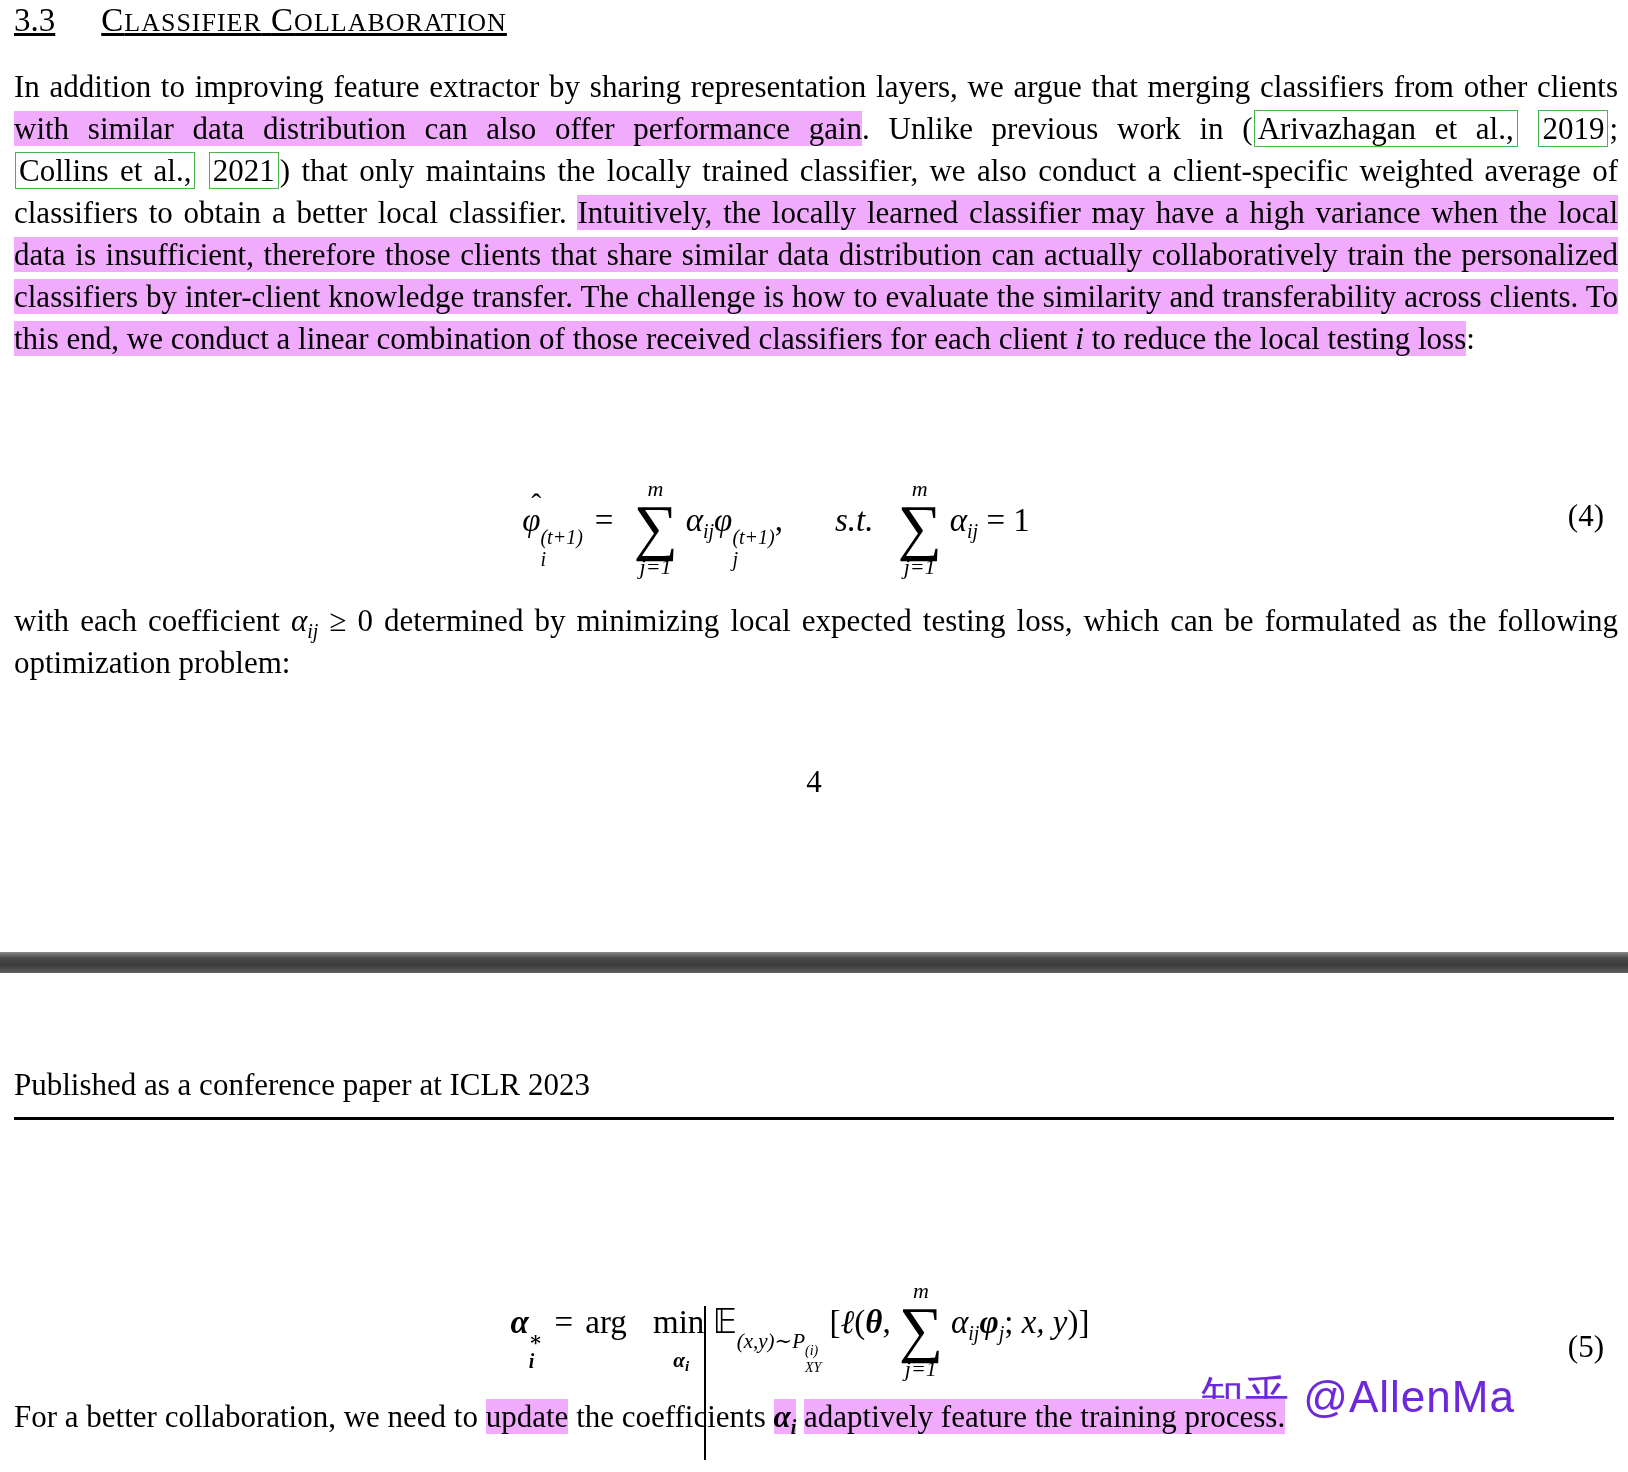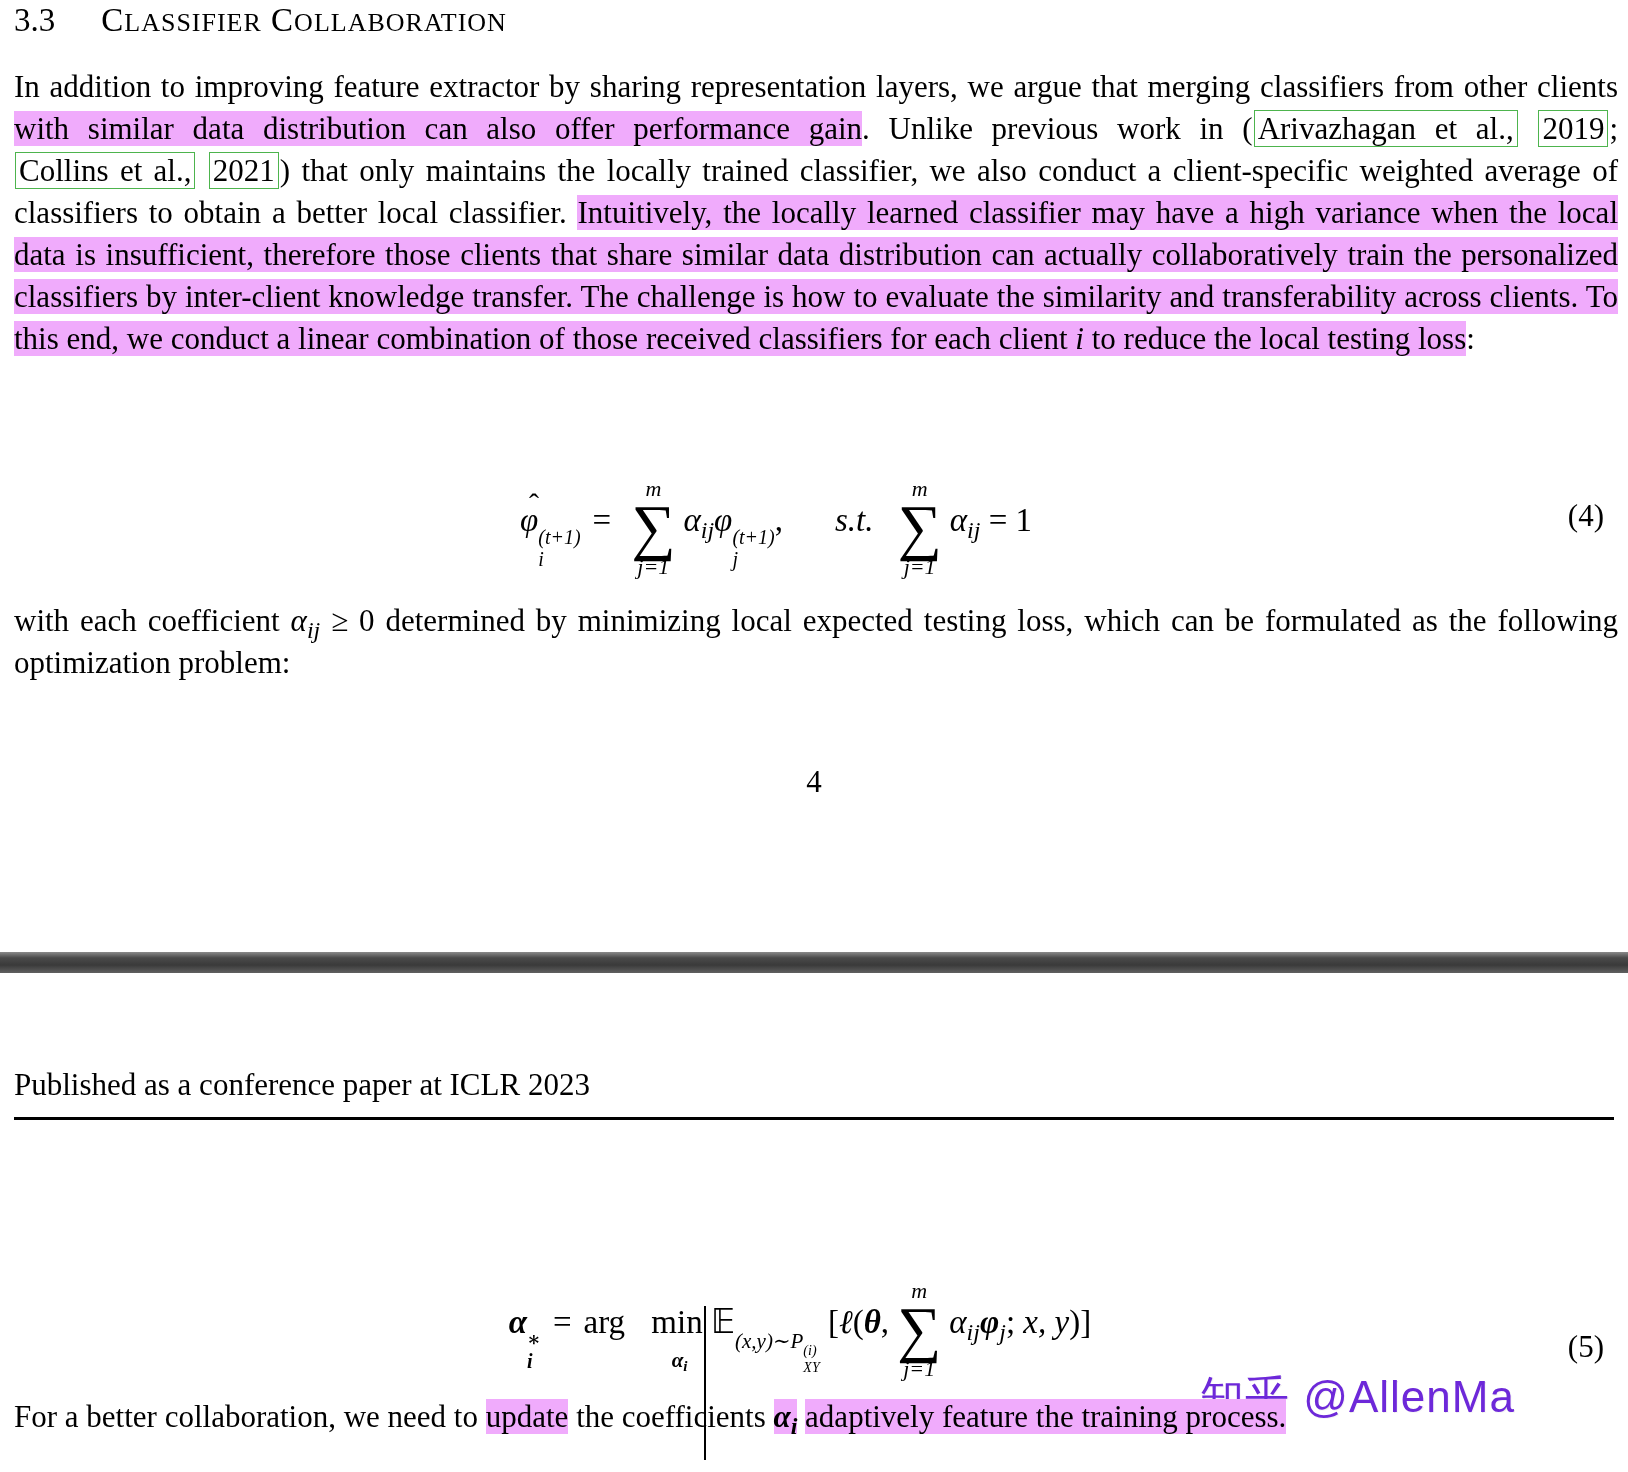--- a/index.html
+++ b/index.html
@@ -1,32 +1,32 @@
 <!DOCTYPE html>
 <html><head>
 <meta charset="utf-8">
 <style>
   html,body{margin:0;padding:0;background:#fff;}
   .screen{position:relative;width:1628px;height:1472px;background:#ffffff;overflow:hidden;
           font-family:"Liberation Serif","DejaVu Serif",serif;color:#000;}
   .abs{position:absolute;}
 
   
-  .heading{font-size:33px;white-space:nowrap;}
+  .heading{font-size:33px;white-space:nowrap;text-decoration:underline;}
   .htitle{margin-left:46px;letter-spacing:1px;}
   .htitle .rest{font-size:26px;}
 
   
   .body{font-size:31px;line-height:42px;text-align:justify;margin:0;}
   .hl{background:#f0abfc;}
   .it,.mi{font-style:italic;}
   .b{font-weight:bold;}
   .cite{border:1.5px solid #4db44d;padding:0 3px;margin:10px 1px;white-space:nowrap;}
 
-  .msub{font-size:24px;font-style:italic;vertical-align:-7px;line-height:0;}
+  .msub{font-size:20px;font-style:italic;vertical-align:-7px;line-height:0;}
   .pagenum{left:0;width:1628px;text-align:center;font-size:31px;}
 
   
   .divider{left:0;width:1628px;height:21px;
            background:linear-gradient(180deg,#8a8a8a 0%,#4a4a4a 28%,#3a3a3a 62%,#606060 100%);}
 
   .rule{background:#000;height:3px;}
 
   
   .eqblock{left:0;width:1628px;text-align:center;}

